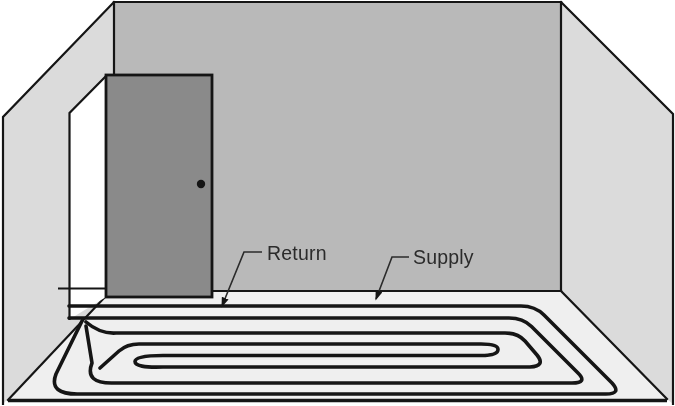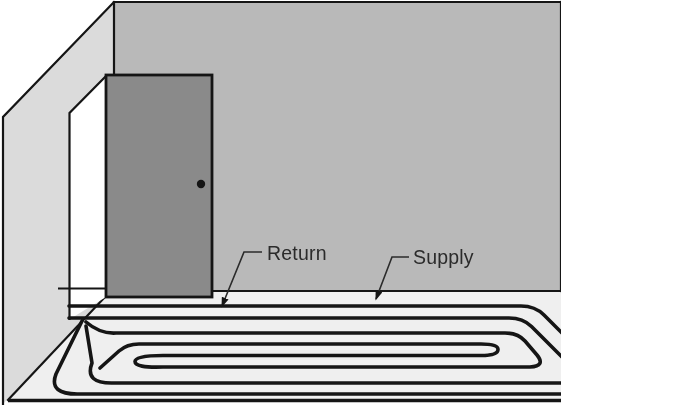--- a/index.html
+++ b/index.html
@@ -1,16 +1,16 @@
 <!DOCTYPE html>
 <html><head>
 <meta charset="utf-8">
 <style>
   html,body{margin:0;padding:0;background:#ffffff;}
-  #stage{position:relative;width:561px;height:406px;background:#ffffff;overflow:hidden;
+  #stage{position:relative;width:675px;height:406px;background:#ffffff;overflow:hidden;
          font-family:"Liberation Sans",sans-serif;}
   svg{display:block;}
   .pipe{fill:none;stroke:#151515;stroke-width:3.6;stroke-linecap:round;stroke-linejoin:round;}
   .edge{fill:none;stroke:#151515;stroke-width:2.2;stroke-linecap:square;}
   .thin{fill:none;stroke:#151515;stroke-width:2;}
   .leader{fill:none;stroke:#2b2b2b;stroke-width:1.6;}
   .lbl{font-size:19.5px;fill:#2b2b2b;letter-spacing:0.2px;}
 </style>
 </head>
 <body>

